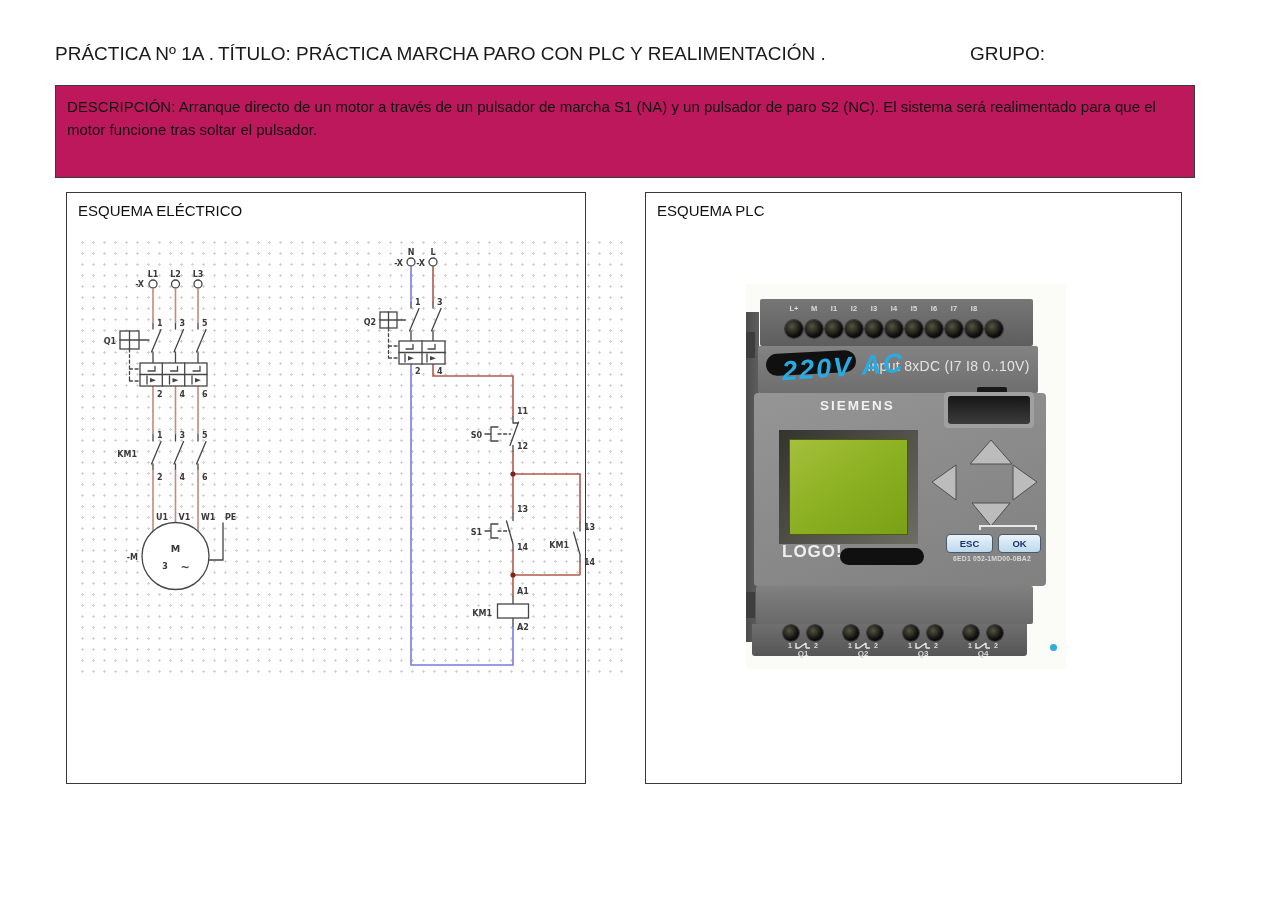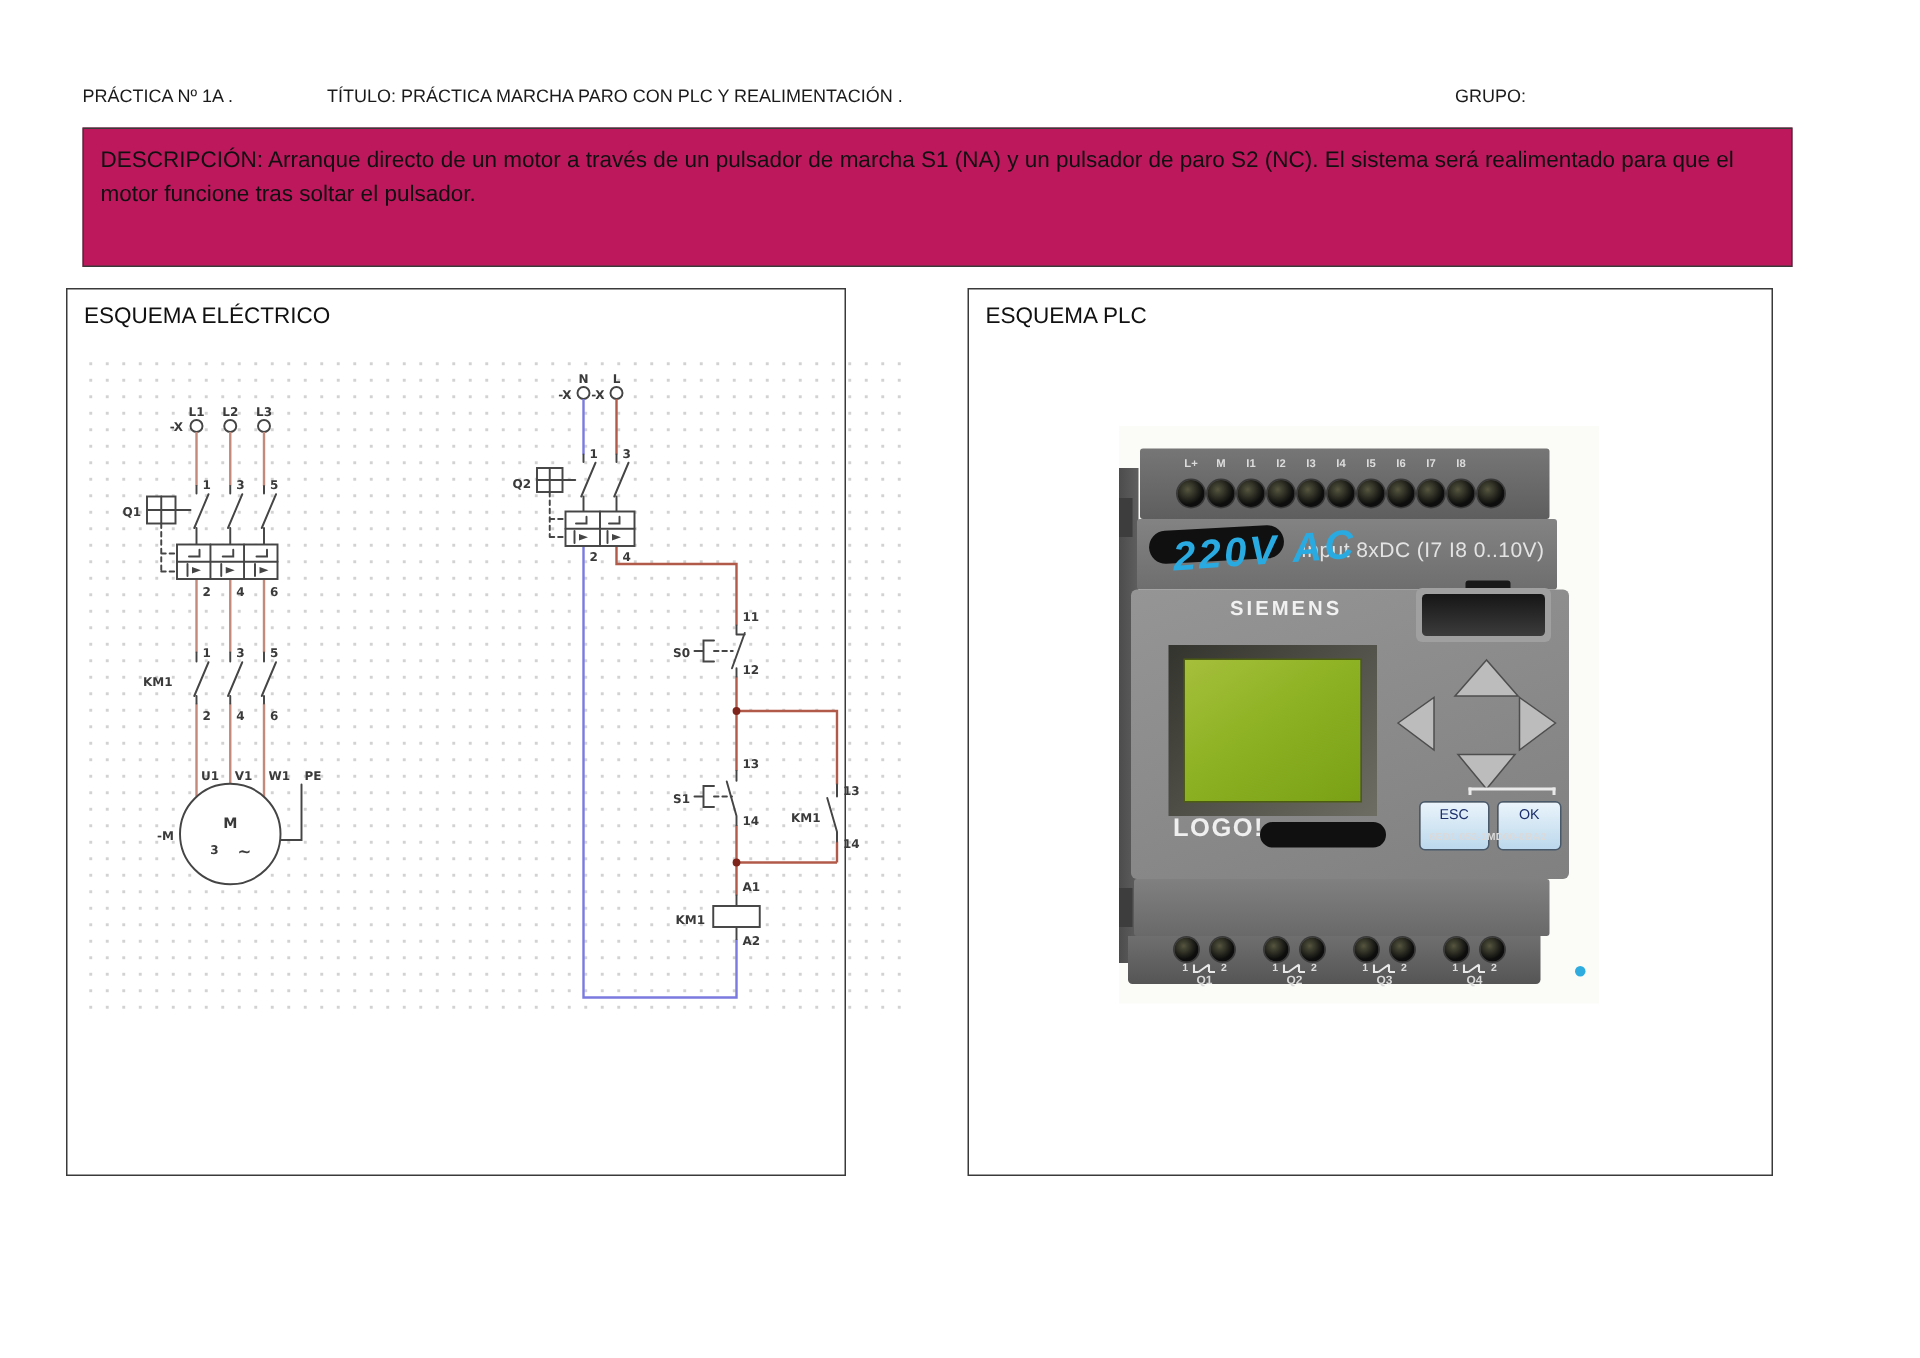--- a/index.html
+++ b/index.html
@@ -1,21 +1,21 @@
 <!DOCTYPE html>
 <html><head>
 <meta charset="utf-8">
 <style>
   * { margin:0; padding:0; box-sizing:border-box; }
   html,body { width:1280px; height:905px; background:#ffffff; overflow:hidden;
               font-family:"Liberation Sans", sans-serif; }
   .abs { position:absolute; }
 
   
-  .hdr { position:absolute; top:57px; font-size:12px; color:#1a1a1a; }
+  .hdr { position:absolute; top:43px; font-size:19px; color:#1a1a1a; }
 
   
   .descbox { position:absolute; left:55px; top:85px; width:1140px; height:93px;
              border:1.5px solid #3a3a3a; background:#be185d; }
   .desctext { padding:10px 38px 0 11px; font-size:15px; line-height:1.5; color:#111; }
   .panel { position:absolute; top:192px; height:592px; border:1.5px solid #3a3a3a; background:#fff; }
   .panel-title { position:absolute; left:11px; top:9px; font-size:15px; color:#111; }
 
   
   .gridbg { position:absolute; left:10px; top:44px; width:548px; height:440px;
@@ -71,22 +71,22 @@
   .slot-tab { position:absolute; left:231px; top:103px; width:30px; height:7px;
               background:#181818; border-radius:2px; }
   .lcd { position:absolute; left:33px; top:146px; width:139px; height:114px;
          background:linear-gradient(135deg,#34342e,#6d6d63); padding:9px 10px; }
   .lcd .scr { width:100%; height:100%;
               background:linear-gradient(145deg,#a6bf3c 0%,#8db223 45%,#7aa015 100%);
               border:1px solid #4c5c10; }
   .bracketline { position:absolute; left:233px; top:241px; width:58px; height:5px;
                  border-top:2px solid #e9e9e9; border-left:2px solid #e9e9e9;
                  border-right:2px solid #e9e9e9; }
-  .key { position:absolute; top:250px; height:33px; text-align:center; font-size:9.5px;
-         font-weight:normal; color:#1c2f6b; line-height:17px;
+  .key { position:absolute; top:250px; height:19px; text-align:center; font-size:9.5px;
+         font-weight:bold; color:#1c2f6b; line-height:17px;
          background:linear-gradient(180deg,#eaf4fb,#bcd8ec); border:1px solid #49596a;
          border-radius:4px; }
   .partnum { position:absolute; left:197px; top:271px; width:98px; text-align:center;
              font-size:6.8px; font-weight:600; color:#dadada; letter-spacing:0.2px; }
   .logo { position:absolute; left:36px; top:258px; font-size:17px; font-weight:600;
           letter-spacing:1px; color:#efefef; }
   .blot2 { position:absolute; left:94px; top:264px; width:84px; height:17px;
            background:#101010; border-radius:9px; z-index:4; }
   .band-out { position:absolute; left:10px; top:302px; width:277px; height:38px;
               background:linear-gradient(180deg,#808080,#696969); border-radius:2px; z-index:3; }
@@ -114,21 +114,21 @@
 <body>
 
 <div class="hdr" style="left:55px">PRÁCTICA Nº 1A .</div>
 <div class="hdr" style="left:218px">TÍTULO: PRÁCTICA MARCHA PARO CON PLC Y REALIMENTACIÓN .</div>
 <div class="hdr" style="left:970px">GRUPO:</div>
 
 <div class="descbox">
   <div class="desctext">DESCRIPCIÓN: Arranque directo de un motor a través de un pulsador de marcha S1 (NA) y un pulsador de paro S2 (NC). El sistema será realimentado para que el motor funcione tras soltar el pulsador.</div>
 </div>
 
-<div class="panel" style="left:44px; width:520px;">
+<div class="panel" style="left:66px; width:520px;">
   <div class="panel-title">ESQUEMA ELÉCTRICO</div>
   <div class="gridbg"></div>
 
   <svg class="schem" width="566" height="590" viewBox="0 0 566 590">
 
     <g>
       <circle class="syw" cx="86" cy="91" r="4"></circle>
         <circle class="syw" cx="108.5" cy="91" r="4"></circle>
         <circle class="syw" cx="131" cy="91" r="4"></circle>
       <text class="st stm" x="86" y="84">L1</text>

